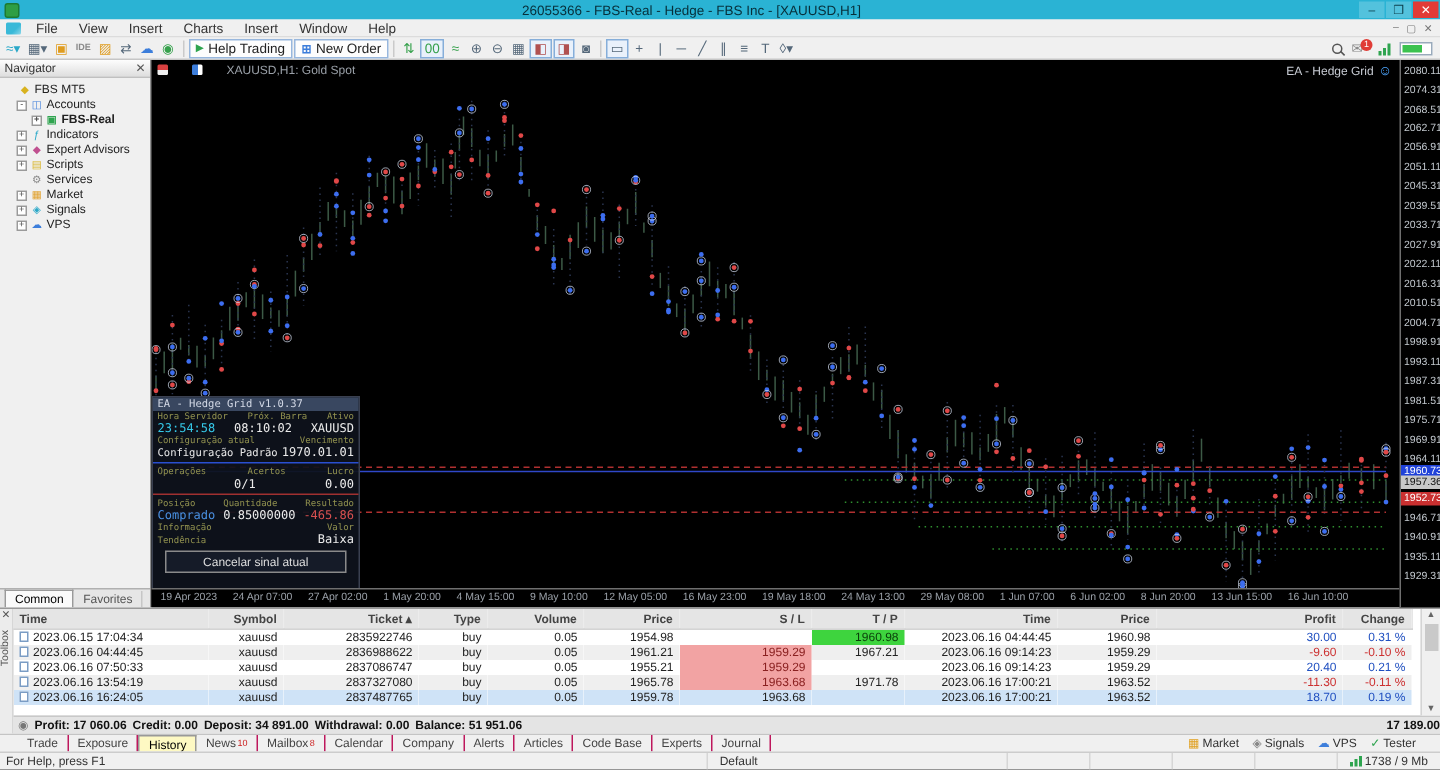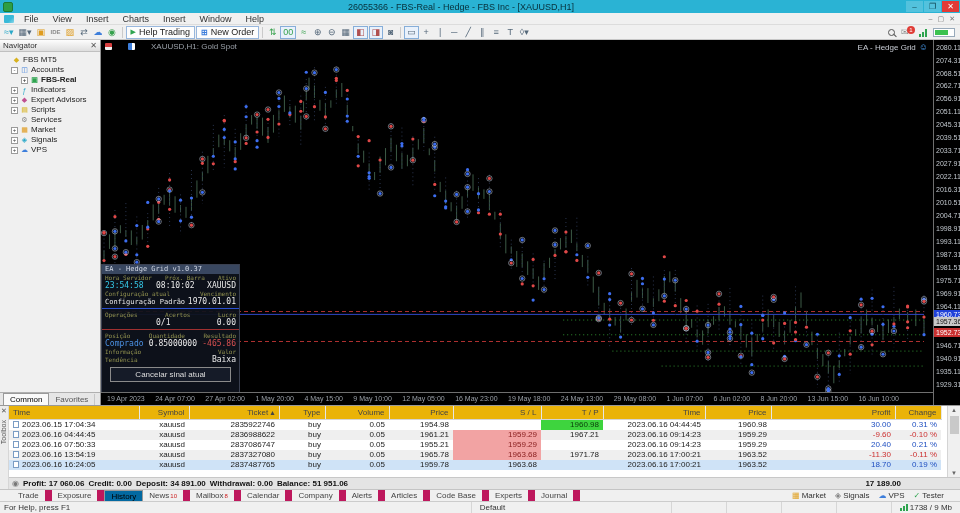--- a/index.html
+++ b/index.html
@@ -87,42 +87,42 @@
 .ep-div-red{height:1px;background:#a03030;margin:2px 0}
 .ep-btn{margin:3px auto 0;width:88%;background:#151b28;border:1px solid #8a8a8a;color:#ddd;font-size:8px;padding:2px 0;text-align:center;font-family:"Liberation Sans",sans-serif}
 
 
 .toolbox{height:84px;flex:0 0 84px;background:#fff;border-top:1px solid #999;display:flex}
 .tb-strip{width:9px;flex:0 0 9px;background:#ececec;border-right:1px solid #d6d6d6;position:relative}
 .xclose{display:block;text-align:center;font-size:7px;color:#555;line-height:9px}
 .vlabel{position:absolute;top:14px;left:0;width:9px;writing-mode:vertical-rl;transform:rotate(180deg);font-size:7px;color:#555}
 .tb-body{flex:1;position:relative;display:flex;flex-direction:column}
 table{border-collapse:collapse;table-layout:fixed;width:932px;font-size:8px;color:#222}
-thead th{height:13px;font-weight:normal;text-align:right;padding:0 4px 0 0;background:#eab308;border-bottom:1px solid #d4d4d4;border-right:1px solid #e6e6e6;color:#444;white-space:nowrap;overflow:hidden}
+thead th{height:13px;font-weight:bold;text-align:right;padding:0 4px 0 0;background:#e5e5e5;border-bottom:1px solid #d4d4d4;border-right:1px solid #e6e6e6;color:#444;white-space:nowrap;overflow:hidden}
 th.left{text-align:left;padding-left:4px}
 tbody td{height:10px;line-height:10px;text-align:right;padding:0 4px 0 0;white-space:nowrap;overflow:hidden}
 td.left{text-align:left;padding-left:2px}
 tbody tr:nth-child(even){background:#efefef}
 tbody tr.selected,tbody tr.selected:nth-child(even){background:#cfe3f7}
 .doc-ico{display:inline-block;width:6px;height:7px;border:1px solid #7a9cc4;background:#fff;margin:0 3px 0 2px;vertical-align:-1px}
 td.win{background:#3ed43e;color:#0a3c0a}
 td.loss{background:#f2a3a3;color:#8a2020}
 .pos{color:#1f4fc0}.neg{color:#cc3030}
 .summary{height:12px;flex:0 0 12px;margin-top:auto;background:#e4e4e4;border-top:1px solid #c8c8c8;display:flex;align-items:center;font-weight:bold;font-size:8px;color:#111;padding-left:3px;gap:4px;white-space:nowrap}
 .sum-ico{color:#777;font-weight:normal;font-size:8px}
-.summary .total{margin-left:auto;padding-right:59px}
+.summary .total{margin-left:auto;}
 .vscroll{position:absolute;right:0;top:0;width:13px;height:71px;background:#f0f0f0;border-left:1px solid #d4d4d4;display:flex;flex-direction:column;align-items:center;font-size:6px;color:#666}
 .vthumb{width:9px;height:18px;background:#c9c9c9;margin-top:2px}
 .varrow{line-height:8px}
 .varrow.bottom{margin-top:auto}
 
 
 .tabsrow{height:12px;flex:0 0 12px;background:#f0f0f0;border-top:1px solid #c4c4c4;display:flex;align-items:center;padding-left:12px;font-size:8px;color:#444}
-.btab{padding:0 6px;border-right:7px solid #be185d;display:flex;align-items:center;height:11px}
-.btab.active{background:#0369a1;border:1px solid #999;border-bottom:none;color:#000}
+.btab{padding:0 6px;border-right:1px solid #be185d;display:flex;align-items:center;height:11px}
+.btab.active{background:#fef9c3;border:1px solid #999;border-bottom:none;color:#000}
 .btab sub{color:#cc2020;font-size:6px;margin-left:1px}
 .btab sub:empty{display:none}
 .right-tabs{margin-left:auto;display:flex;padding-right:16px;gap:9px}
 .rtab{display:flex;gap:2px;align-items:center;font-size:8px;color:#333}
 .g-market{color:#e0a020}.g-signals{color:#888}.g-vps{color:#3d7edb}.g-tester{color:#2ea44f}
 
 
 .statusbar{height:12px;flex:0 0 12px;background:#f0f0f0;border-top:1px solid #cccccc;display:flex;align-items:center;font-size:8px;color:#333}
 .sb-msg{flex:1;padding-left:4px}
 .sb-cell{border-left:1px solid #d6d6d6;height:100%;display:flex;align-items:center;padding:0 8px;white-space:nowrap}

